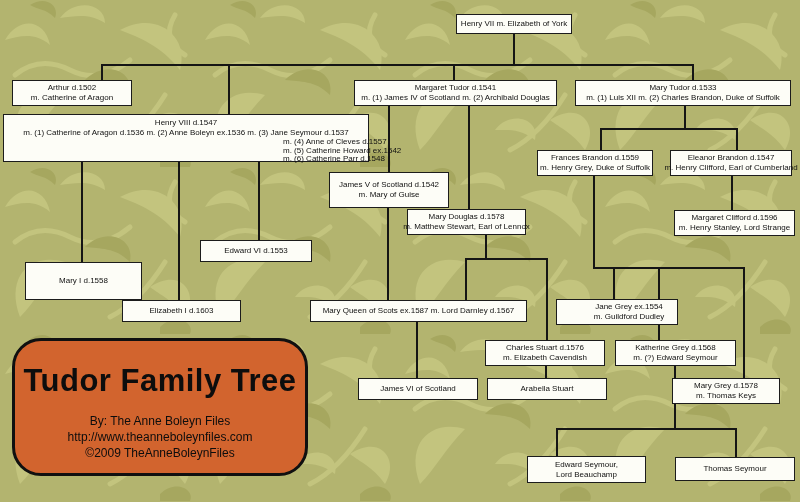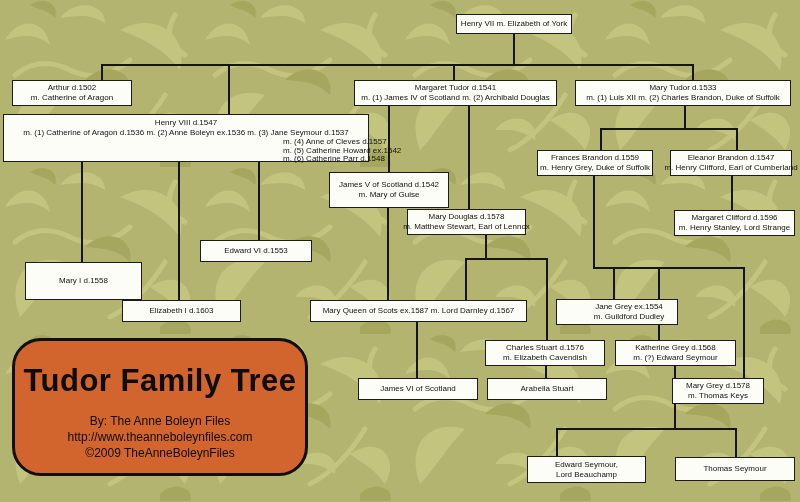--- a/index.html
+++ b/index.html
@@ -198,21 +198,21 @@
   </div>
 
   <div class="node" style="left:358px;top:378px;width:120px;height:22px;">
     <span>James VI of Scotland</span>
   </div>
 
   <div class="node" style="left:487px;top:378px;width:120px;height:22px;">
     <span>Arabella Stuart</span>
   </div>
 
-  <div class="node" style="left:672px;top:378px;width:92px;height:26px;">
+  <div class="node" style="left:672px;top:378px;width:108px;height:26px;">
     <span>Mary Grey d.1578</span>
     <span>m. Thomas Keys</span>
   </div>
 
   <div class="node" style="left:527px;top:456px;width:119px;height:27px;">
     <span>Edward Seymour,</span>
     <span>Lord Beauchamp</span>
   </div>
 
   <div class="node" style="left:675px;top:457px;width:120px;height:24px;">

